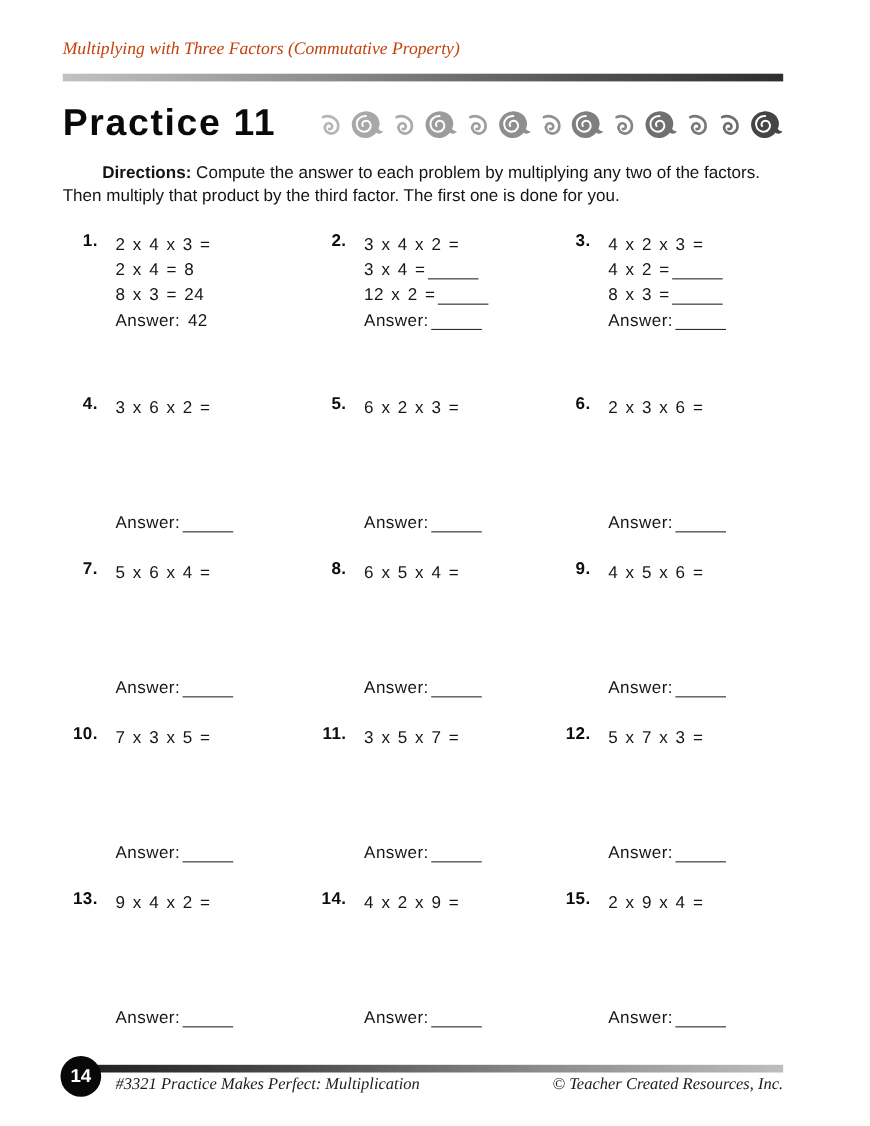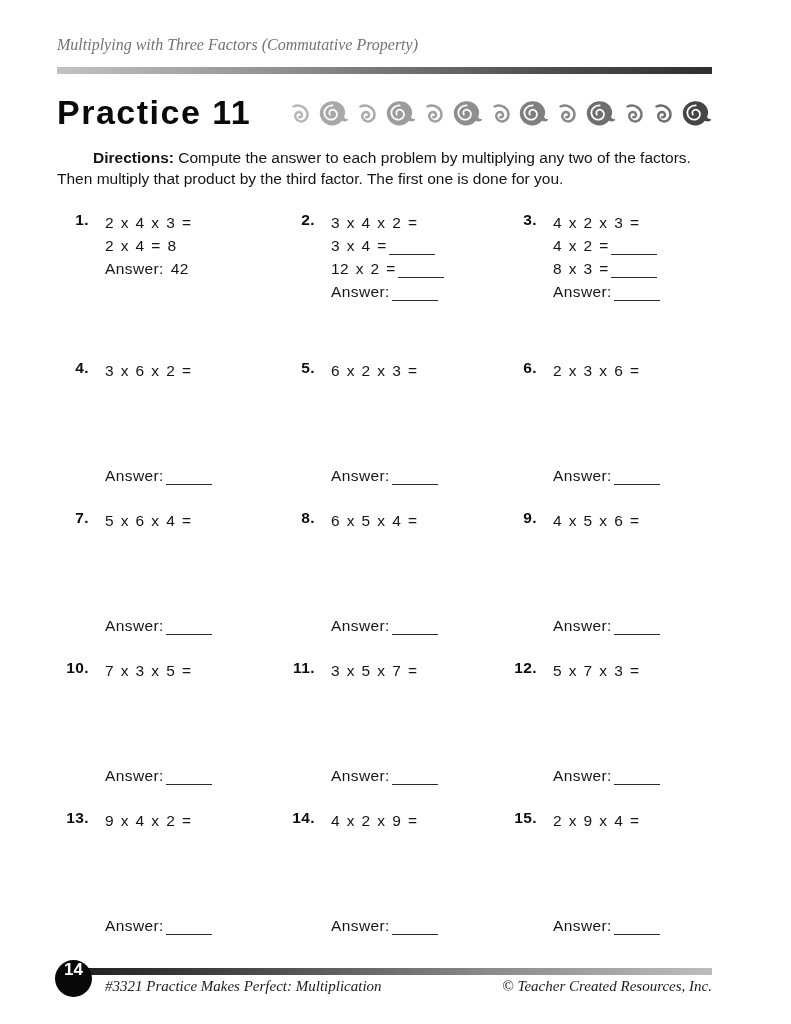--- a/index.html
+++ b/index.html
@@ -13,21 +13,21 @@
     overflow:hidden;
   }
   .content{position:absolute;left:57px;right:79px;top:0;}
 
   
   .doc-title{
     margin-top:36px;
     font-family:"Liberation Serif","DejaVu Serif",serif;
     font-style:italic;
     font-size:16px;
-    color:#737373;
+    color:#c2410c;
   }
   .rule-top{
     margin-top:13px;
     height:7px;
     background:linear-gradient(to right,#c2c2c2,#8f8f8f 35%,#555 70%,#2e2e2e);
   }
   .masthead{display:flex;align-items:center;margin-top:15px;height:46px;}
   .practice-title{
     font-size:34px;
     font-weight:bold;
@@ -82,21 +82,21 @@
   
   .footer-bar{
     position:absolute;left:74px;right:79px;top:968px;height:7px;
     background:linear-gradient(to right,#1f1f1f,#4c4c4c 30%,#8a8a8a 65%,#bdbdbd);
   }
   .page-number{
     position:absolute;left:55px;top:960px;
     width:37px;height:37px;border-radius:50%;
     background:#080808;color:#fff;
     font-size:17px;font-weight:bold;
-    display:flex;justify-content:center;
+    display:flex;align-items:center;justify-content:center;
   }
   .footer-texts{
     position:absolute;left:105px;right:79px;top:978px;
     display:flex;justify-content:space-between;
     font-family:"Liberation Serif","DejaVu Serif",serif;
     font-style:italic;font-size:15px;color:#1c1c1c;
   }
 </style>
 </head>
 <body>
@@ -201,21 +201,21 @@
       <b>Directions:</b>
       <span> </span>
       <span>Compute the answer to each problem by multiplying any two of the factors.  Then multiply that product by the third factor.  The first one is done for you.</span>
     </div>
 
     <div class="problems-grid">
   <div class="problem worked">
     <span class="pnum">1.</span>
     <span class="body">
       <span class="line">2 x 4 x 3 =</span>
-      <span><span class="line" style="display: block;">2 x 4 = 8</span></span>
+      <span><span class="line" style="display: block;">2 x 4 = 8</span><span class="line" style="display: block;">8 x 3 = 24</span></span>
       <span class="line">
         <span>Answer:</span><span class="answer-value">42</span>
       </span>
     </span>
   </div>
 
   <div class="problem worked">
     <span class="pnum">2.</span>
     <span class="body">
       <span class="line">3 x 4 x 2 =</span>

